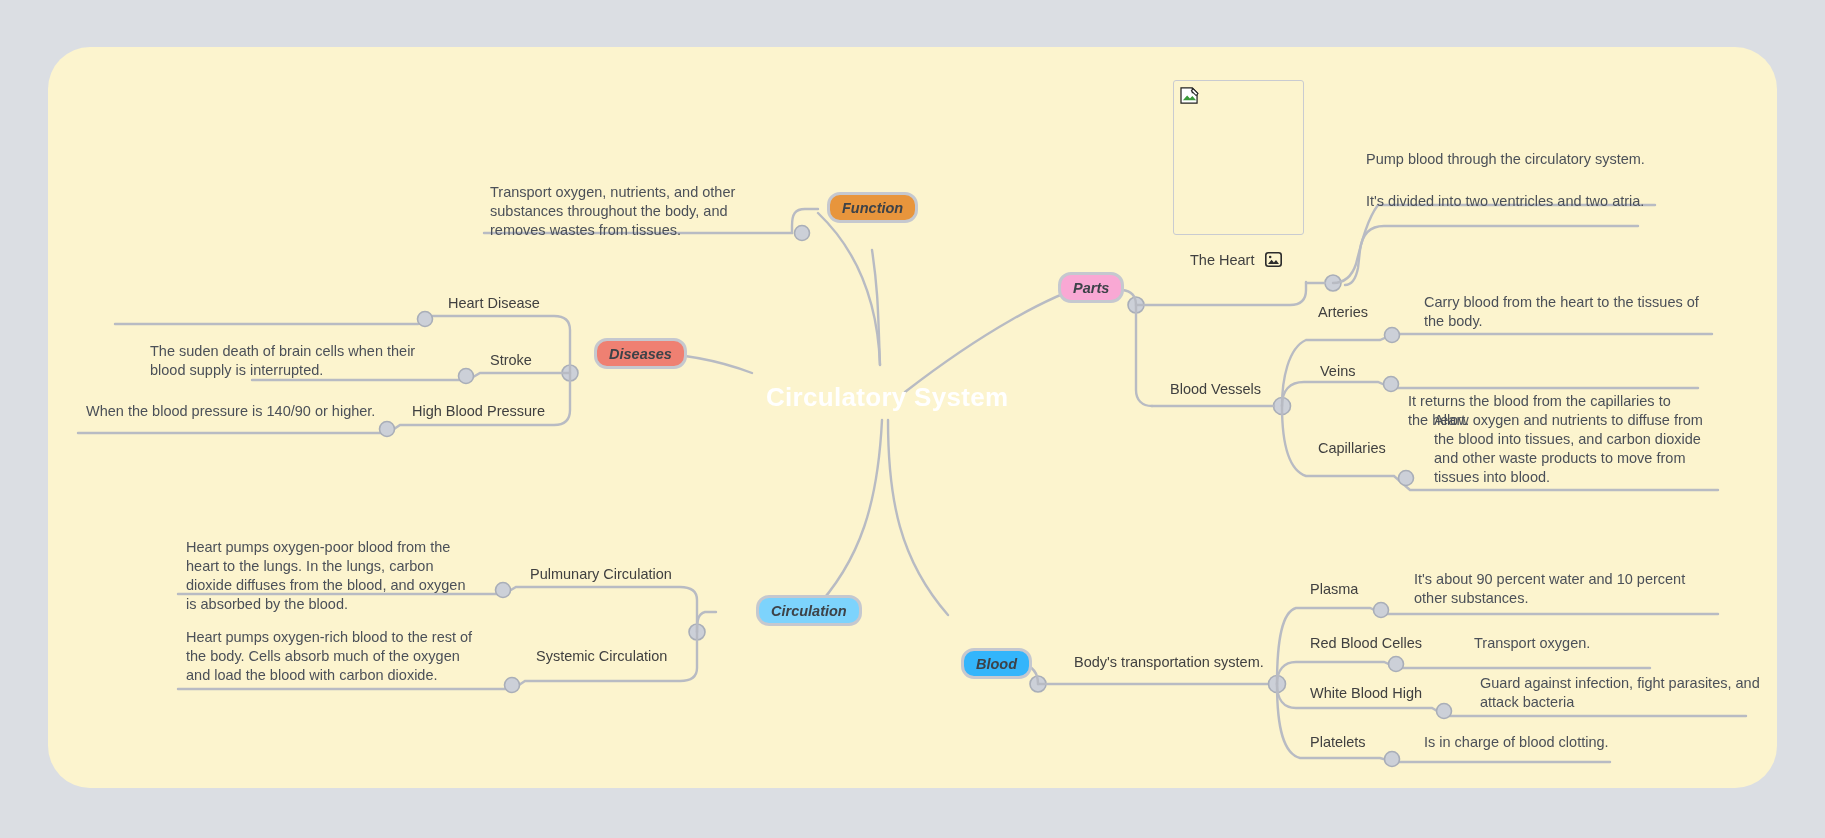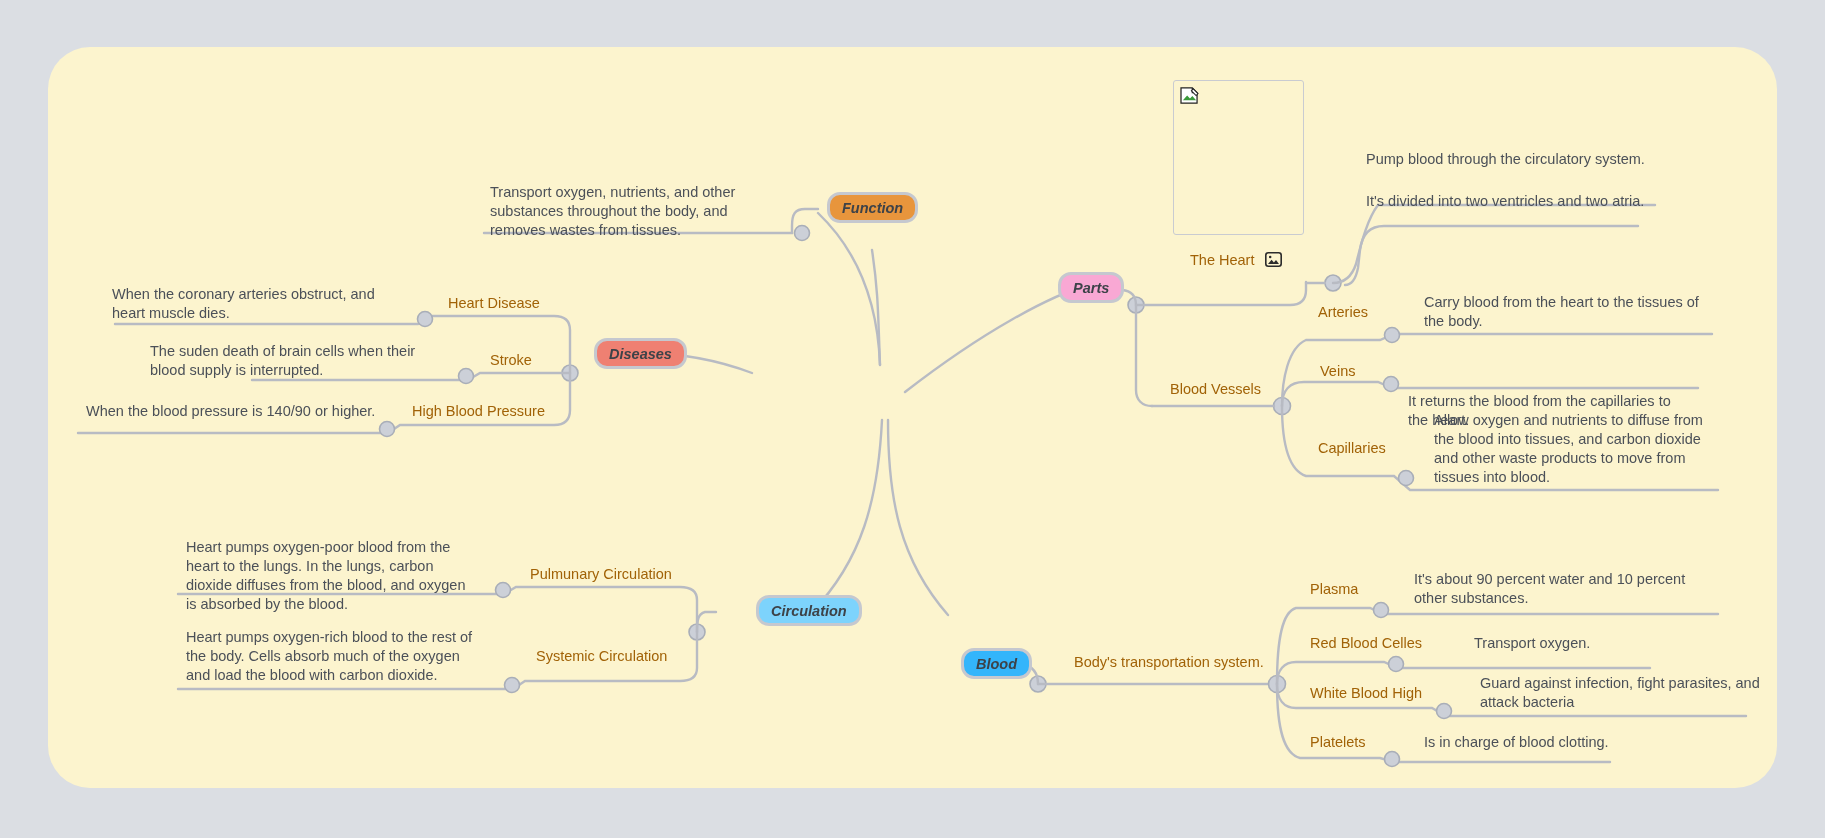--- a/index.html
+++ b/index.html
@@ -62,21 +62,21 @@
     color: #3d4248;
     box-sizing: border-box;
     height: 31px;
     white-space: nowrap;
     padding: 0 12px;
   }
   
   .topic {
     position: absolute;
     font-size: 14.5px;
-    color: #a16207;
+    color: #404040;
     white-space: nowrap;
     line-height: 1.32;
   }
   .note {
     position: absolute;
     font-size: 14.5px;
     color: #4b5058;
     line-height: 1.32;
   }
   .note.right { text-align: left; }
@@ -178,28 +178,28 @@
       <path d="M 1277 684 C 1277 700, 1284 708, 1296 708 L 1432 708 L 1446 716 L 1746 716"></path>
       <circle cx="1444" cy="711" r="7.5" fill="#ccd0d8" stroke="#a9aeb8" stroke-width="1.6"></circle>
 
       <path d="M 1277 684 C 1277 730, 1284 754, 1300 758 L 1380 758 L 1394 762 L 1610 762"></path>
       <circle cx="1392" cy="759" r="7.5" fill="#ccd0d8" stroke="#a9aeb8" stroke-width="1.6"></circle>
     </g>
   </svg>
 
   <div class="layer">
 
+    <div class="center-title" style="left:766px; top:382px;">Circulatory System</div>
 
     <div class="bubble" style="left:827px; top:192px; background:#e8953c;">Function</div>
     <div class="note" style="left:490px; top:183px; width:280px;">Transport oxygen, nutrients, and other substances throughout the body, and removes wastes from tissues.</div>
 
     <div class="bubble" style="left:594px; top:338px; background:#ef8072;">Diseases</div>
 
     <div class="topic" style="left:448px; top:294px;">Heart Disease</div>
-    <div class="note" style="left:112px; top:285px; width:290px;">When the coronary arteries obstruct, and heart muscle dies.</div>
 
     <div class="topic" style="left:490px; top:351px;">Stroke</div>
     <div class="note" style="left:150px; top:342px; width:292px;">The suden death of brain cells when their blood supply is interrupted.</div>
 
     <div class="topic" style="left:412px; top:402px;">High Blood Pressure</div>
     <div class="note" style="left:86px; top:402px; width:330px;">When the blood pressure is 140/90 or higher.</div>
 
     <div class="bubble" style="left:756px; top:595px; background:#7dd3fc;">Circulation</div>
 
     <div class="topic" style="left:530px; top:565px;">Pulmunary Circulation</div>

